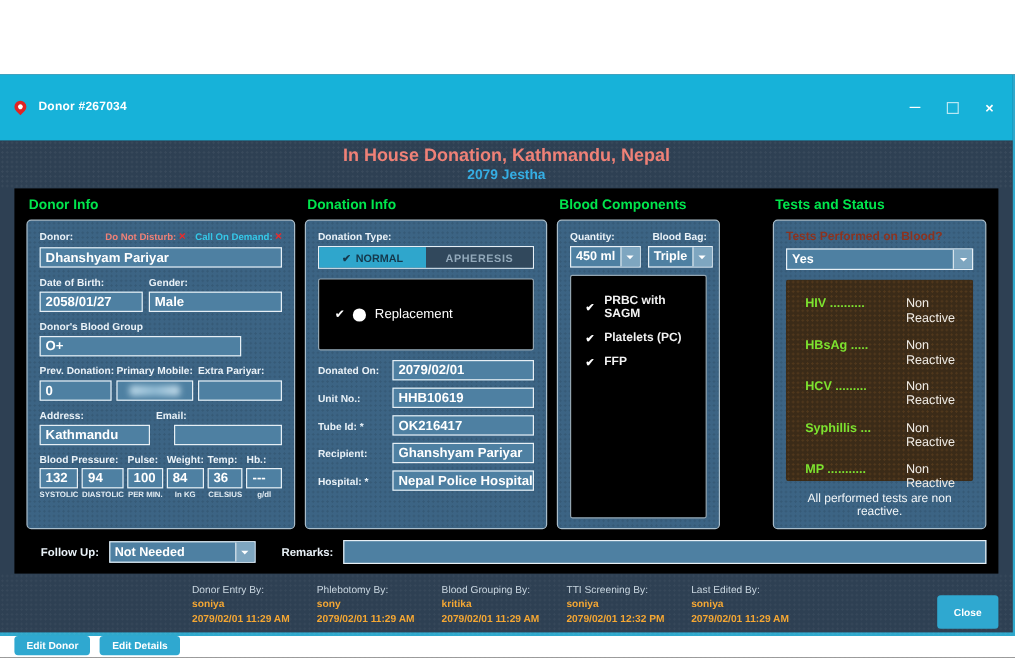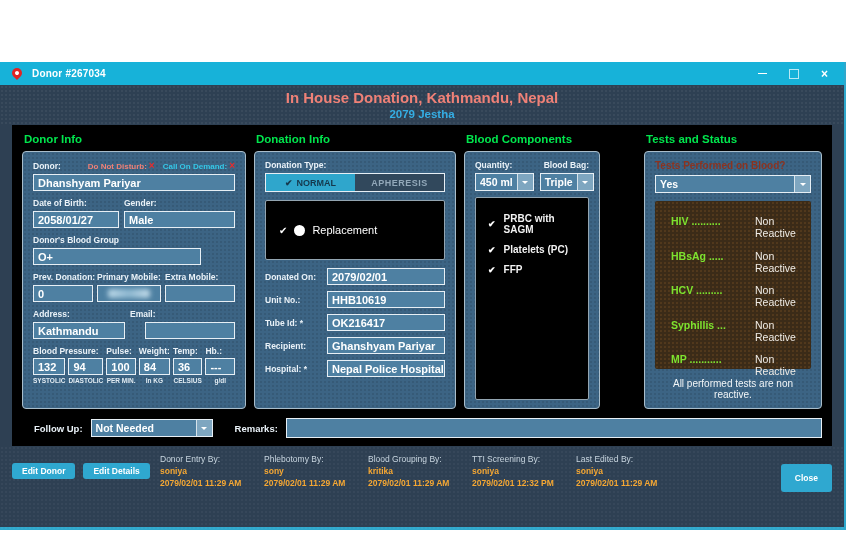--- a/index.html
+++ b/index.html
@@ -8,21 +8,21 @@
     font-family:"Liberation Sans", sans-serif;
   }
   .window{
     position:absolute;top:62px;left:0;width:846px;height:468px;box-sizing:border-box;
     background:#2e4053;border-right:2px solid #2fa8cc;border-bottom:3px solid #2fa8cc;
     display:flex;flex-direction:column;
   }
   
   .titlebar{
     height:23px;background:#17b2d9;display:flex;align-items:center;
-    padding:0 10px;color:#ffffff;font-size:10px;flex:0 0 auto;
+    padding:16px 10px;color:#ffffff;font-size:10px;flex:0 0 auto;
   }
   .pin{
     width:10px;height:10px;background:#e02424;border-radius:50% 50% 50% 0;
     transform:rotate(-45deg);margin:0 10px 2px 2px;position:relative;flex:0 0 auto;
   }
   .pin::after{content:"";position:absolute;left:3px;top:3px;width:4px;height:4px;border-radius:50%;background:#ffffff;}
   .t-title{flex:1;font-weight:bold;letter-spacing:.2px;}
   .wc{display:flex;align-items:center;gap:22px;margin-right:6px;}
   .wc .minim{width:9px;height:1px;background:#ffffff;display:inline-block;}
   .wc .maxim{width:8px;height:8px;border:1px solid rgba(255,255,255,.7);display:inline-block;}
@@ -103,21 +103,21 @@
   .fu-select{width:122px;justify-content:space-between;}
   .remarks-lbl{margin:0 8px 0 22px !important;}
   .remarks{flex:1;height:20px;}
   
   .footer{
     flex:0 0 auto;height:85px;box-sizing:border-box;padding:8px 12px 6px 12px;display:flex;align-items:flex-start;
     background-image:radial-gradient(rgba(255,255,255,.04) 1px, transparent 1px);background-size:4px 4px;
   }
   .btn{
     background:#2fa8d0;color:#ffffff;font-weight:bold;font-size:8.5px;border-radius:3px;
-    height:16px;display:inline-flex;align-items:center;justify-content:center;padding:0 10px;
+    height:16px;display:inline-flex;align-items:center;justify-content:center;padding:0 10px;margin-top:35px;
   }
   .btn-group{display:flex;gap:8px;margin-top:9px;width:148px;flex:0 0 auto;}
   .entries{display:flex;flex:0 0 auto;}
   .entry{width:104px;}
   .entry .e-lbl{color:#c9d6e0;font-size:8.5px;margin-bottom:2px;}
   .entry .e-name{color:#f5a733;font-size:8.5px;font-weight:bold;margin-bottom:2px;}
   .entry .e-time{color:#f5a733;font-size:8.5px;font-weight:bold;white-space:nowrap;}
   .spacer{flex:1;}
   .close-btn{margin-top:10px;padding:0 14px;height:28px;}
 </style>
@@ -164,21 +164,21 @@
             <div class="tb" style="width:86px;">2058/01/27</div>
             <div class="tb" style="flex:1;">Male</div>
           </div>
 
           <div class="lbl">Donor's Blood Group</div>
           <div class="tb mb7" style="width:168px;">O+</div>
 
           <div class="row">
             <span class="lbl" style="width:64px;">Prev. Donation:</span>
             <span class="lbl" style="width:68px;">Primary Mobile:</span>
-            <span class="lbl">Extra Mobile:</span>
+            <span class="lbl">Extra Pariyar:</span>
           </div>
           <div class="row mb7" style="gap:4px;">
             <div class="tb" style="width:60px;">0</div>
             <div class="tb" style="width:64px;">
                 <span class="blur-blob"></span>
               </div>
             <div class="tb" style="flex:1;"></div>
           </div>
 
           <div class="row">

